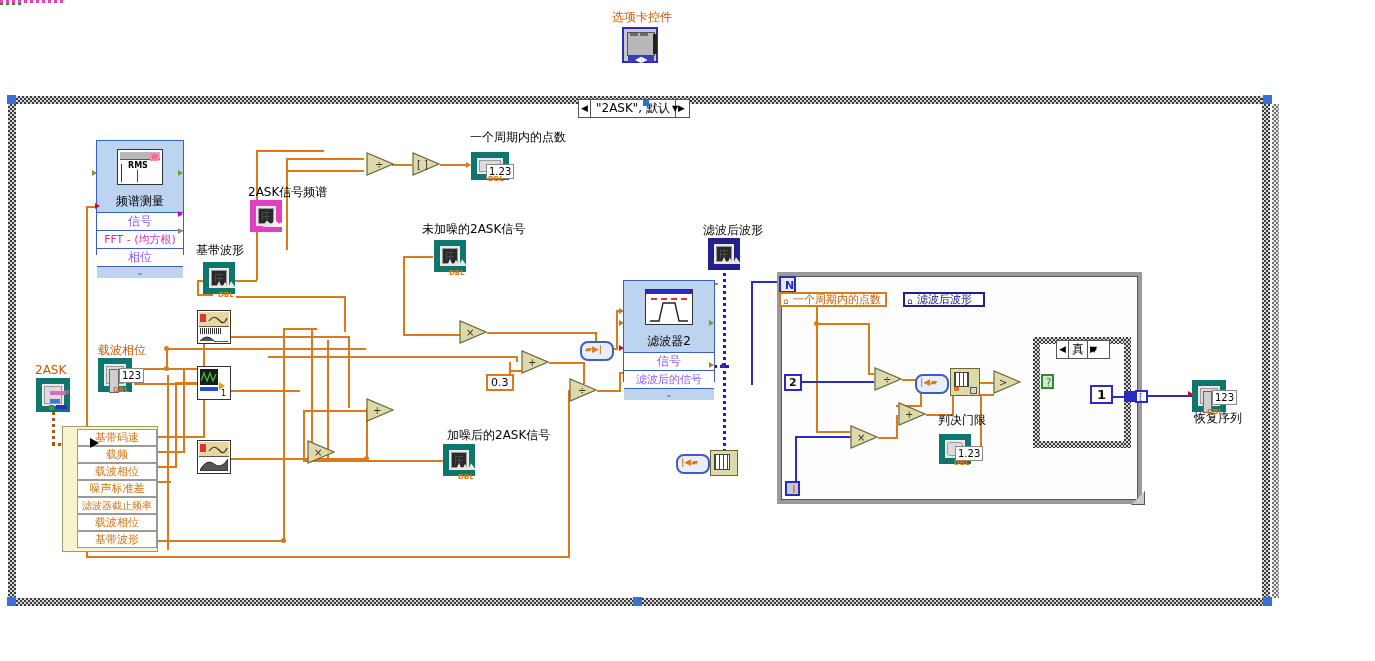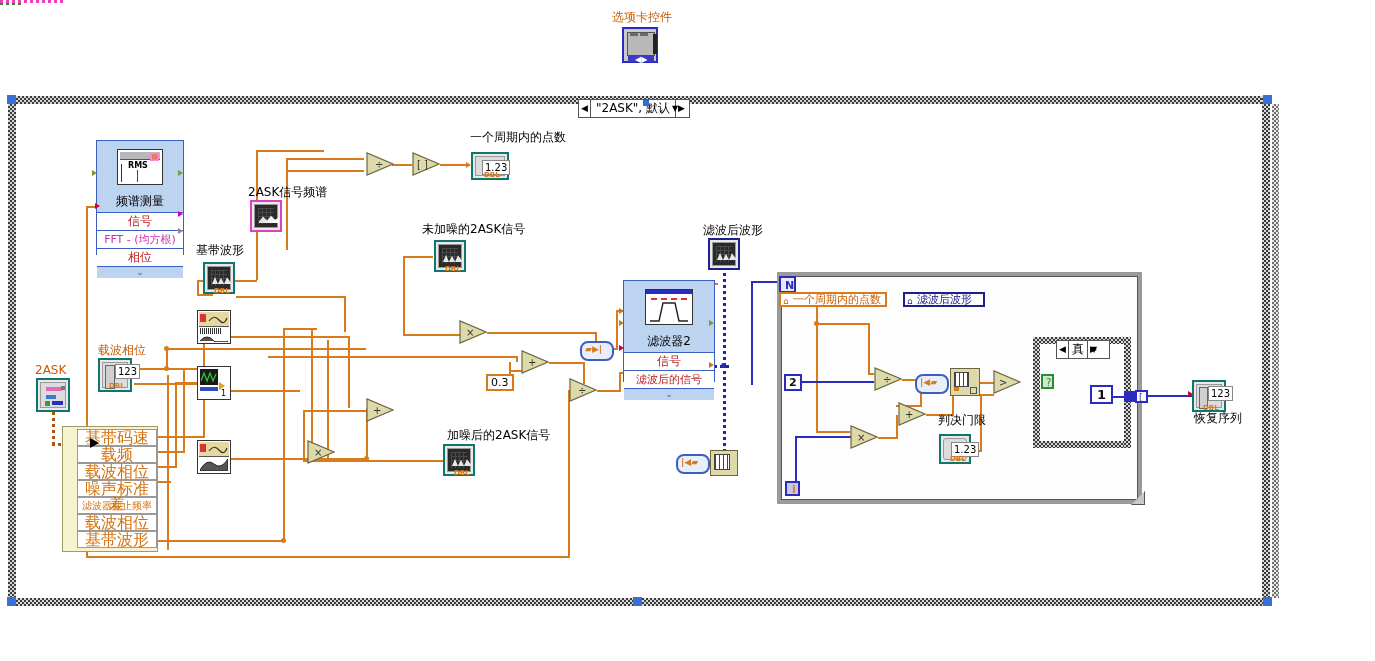--- a/index.html
+++ b/index.html
@@ -45,42 +45,42 @@
   .w-pink.h{height:3px;background:
       repeating-linear-gradient(to right,#ea3fc0 0 3px,transparent 3px 6px);}
   .w-grn.h{height:2px;background:
       repeating-linear-gradient(to right,#2e8b2e 0 3px,transparent 3px 6px);}
 
   
   .xvi{position:absolute;border:1px solid #3b5fc0;background:#bcd4f0;}
   .xvi .icon{height:52px;display:flex;align-items:center;justify-content:center;}
   .xvi .nm{text-align:center;font-size:12px;color:#000;padding-bottom:2px;}
   .xvi .row{border-top:1px solid #3b5fc0;background:#ffffff;text-align:center;
-            font-size:12px;color:#b91c1c;height:17px;line-height:17px;}
+            font-size:12px;color:#8b5cf6;height:17px;line-height:17px;}
   .xvi .row.mag{color:#cc2fb0;}
   .xvi .chev{border-top:1px solid #3b5fc0;background:#bcd4f0;height:11px;
              text-align:center;font-size:9px;color:#3b5fc0;line-height:10px;}
 
   
-  .term{position:absolute;border:2px solid #0f766e;background:#e9e9e9;
+  .term{position:absolute;border:6px solid #0f766e;background:#e9e9e9;
         box-sizing:border-box;}
   .term.blue{border-color:#20208c;}
   .term.pink{border-color:#e040c0;}
   .term .inner{position:absolute;inset:2px;border:1px solid #9a9a9a;background:#dcdcdc;}
 
   
   .tri{position:absolute;}
   .cst{position:absolute;border:2px solid #d97b1a;background:#fff;
        font-size:11px;line-height:13px;padding:0 3px;color:#000;}
   .cst.blue{border-color:#2b2bbf;color:#111;font-weight:bold;}
 
   
   .pstack{position:absolute;background:#f7f3cf;border:1px solid #a09a6a;}
   .pstack .pr{border:1px solid #9a9a9a;background:#fff;color:#d4720f;
-      font-size:16px;text-align:center;height:15px;line-height:15px;margin:0 0 0 14px;}
+      font-size:11px;text-align:center;height:15px;line-height:15px;margin:0 0 0 14px;}
 
   
   .tun{position:absolute;background:#fff;border:2px solid #d97b1a;
        font-size:11px;color:#c85a00;white-space:nowrap;height:15px;line-height:12px;
        padding:0 3px 0 12px;box-sizing:border-box;}
   .tun.blue{border-color:#20208c;color:#20208c;}
   .tun .hm{position:absolute;left:2px;top:1px;font-size:9px;color:inherit;}
 
   
   .selbar{position:absolute;background:#fff;border:1px solid #555;

